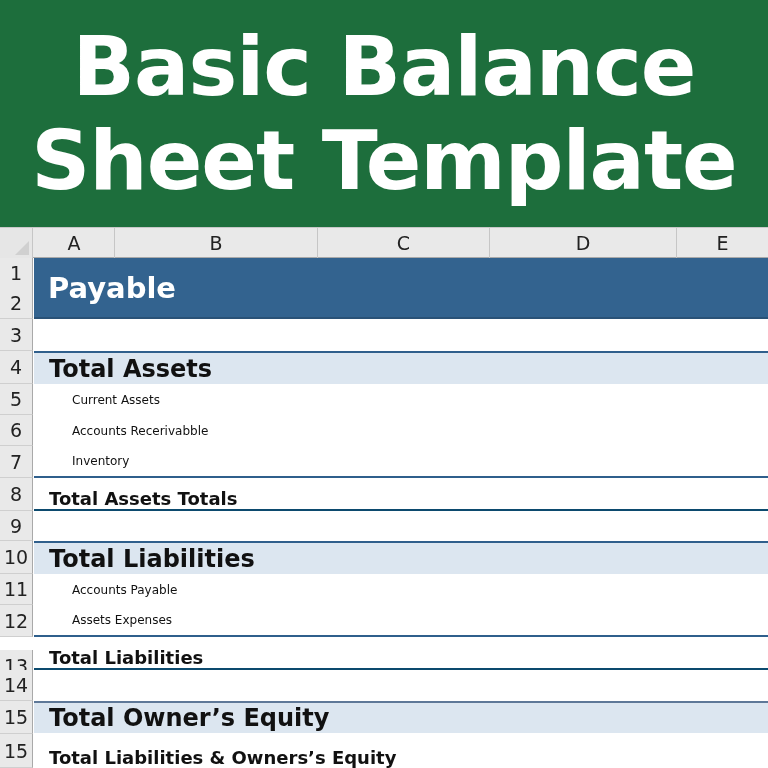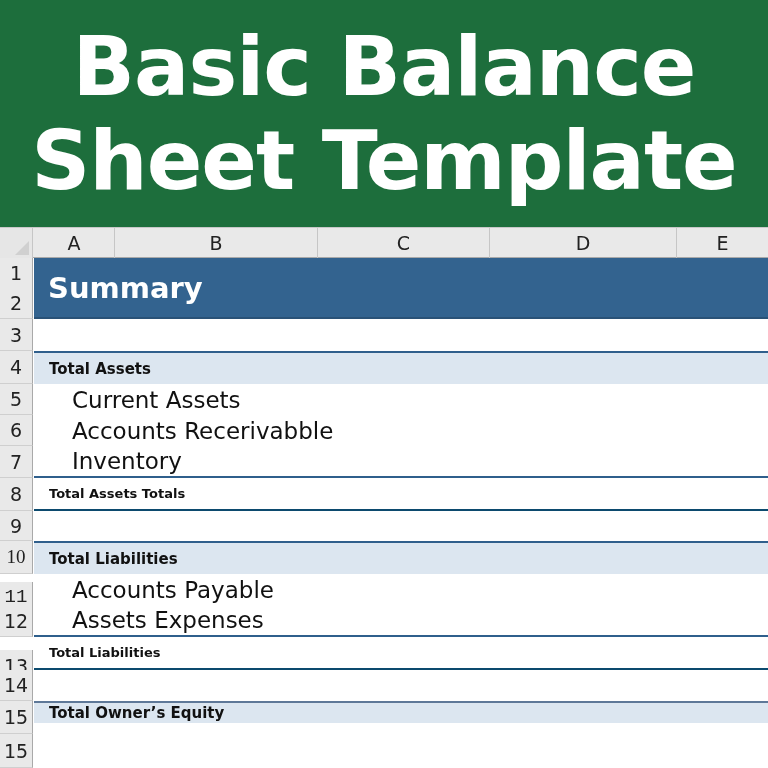--- a/index.html
+++ b/index.html
@@ -46,23 +46,23 @@
   }
   .row-header.single { display: flex; align-items: center; justify-content: center; }
   .row-header.double { display: flex; flex-direction: column; justify-content: space-around; align-items: center; }
 
   .row {
     position: absolute; left: 34px; width: 734px;
     display: flex; align-items: center;
     font-family: "DejaVu Sans", sans-serif; color: #111;
   }
   .row.title-row { background: #33638f; color: #ffffff; font-weight: bold; font-size: 29px; padding-left: 14px; border-bottom: 2px solid #2a5277; }
-  .row.section { background: #dce6f0; font-weight: bold; font-size: 15px; padding-left: 15px; border-top: 2px solid #2f5f8c; }
-  .row.total { font-weight: bold; font-size: 13px; padding-left: 15px; }
-  .row.item { font-size: 23px; padding-left: 38px; }
+  .row.section { background: #dce6f0; font-weight: bold; font-size: 24px; padding-left: 15px; border-top: 2px solid #2f5f8c; }
+  .row.total { font-weight: bold; font-size: 18px; padding-left: 15px; align-items: flex-end; }
+  .row.item { font-size: 12px; padding-left: 38px; }
   .row.blank { }
   .row.line-bottom { border-bottom: 2px solid #0c4a6e; }
 </style>
 </head>
 <body>
 
 <div class="banner">
   <div class="line">Basic Balance</div>
   <div class="line">Sheet Template</div>
 </div>
@@ -82,30 +82,30 @@
     <span>1</span>
     <span>2</span>
   </div>
   <div class="row-header single" style="top:92px;height:32px;">3</div>
   <div class="row-header single" style="top:124px;height:33px;">4</div>
   <div class="row-header single" style="top:157px;height:31px;">5</div>
   <div class="row-header single" style="top:188px;height:31px;">6</div>
   <div class="row-header single" style="top:219px;height:32px;">7</div>
   <div class="row-header single" style="top:251px;height:33px;">8</div>
   <div class="row-header single" style="top:284px;height:30px;">9</div>
-  <div class="row-header single" style="top:314px;height:33px;font-family:Liberation Serif, serif;">10</div>
-  <div class="row-header single" style="top:355px;height:31px;font-family:Liberation Mono, monospace;">11</div>
+  <div class="row-header single" style="top:314px;height:33px;">10</div>
+  <div class="row-header single" style="top:347px;height:31px;">11</div>
   <div class="row-header single" style="top:378px;height:32px;">12</div>
   <div class="row-header single" style="top:423px;height:33px;">13</div>
   <div class="row-header single" style="top:443px;height:31px;">14</div>
   <div class="row-header single" style="top:474px;height:33px;">15</div>
   <div class="row-header single" style="top:507px;height:34px;">15</div>
 
   <div class="row title-row" style="top:31px;height:61px;">
-    <span>Summary</span>
+    <span>Payable</span>
   </div>
   <div class="row blank" style="top:92px;height:32px;"></div>
   <div class="row section" style="top:124px;height:33px;">
     <span>Total Assets</span>
   </div>
   <div class="row item" style="top:157px;height:31px;">
     <span>Current Assets</span>
   </div>
   <div class="row item" style="top:188px;height:31px;">
     <span>Accounts Recerivabble</span>
@@ -123,16 +123,19 @@
   <div class="row item" style="top:347px;height:31px;">
     <span>Accounts Payable</span>
   </div>
   <div class="row item line-bottom" style="top:378px;height:32px;border-bottom-color:#2f5f8c;">
     <span>Assets Expenses</span>
   </div>
   <div class="row total line-bottom" style="top:410px;height:33px;">
     <span>Total Liabilities</span>
   </div>
   <div class="row blank" style="top:443px;height:31px;"></div>
-  <div class="row section" style="top:474px;height:22px;border-top-color:#5e7898;">
+  <div class="row section" style="top:474px;height:32px;border-top-color:#5e7898;">
     <span>Total Owner’s Equity</span>
+  </div>
+  <div class="row total" style="top:507px;height:34px;">
+    <span>Total Liabilities &amp; Owners’s Equity</span>
   </div>
 </div>
 
 </body></html>

